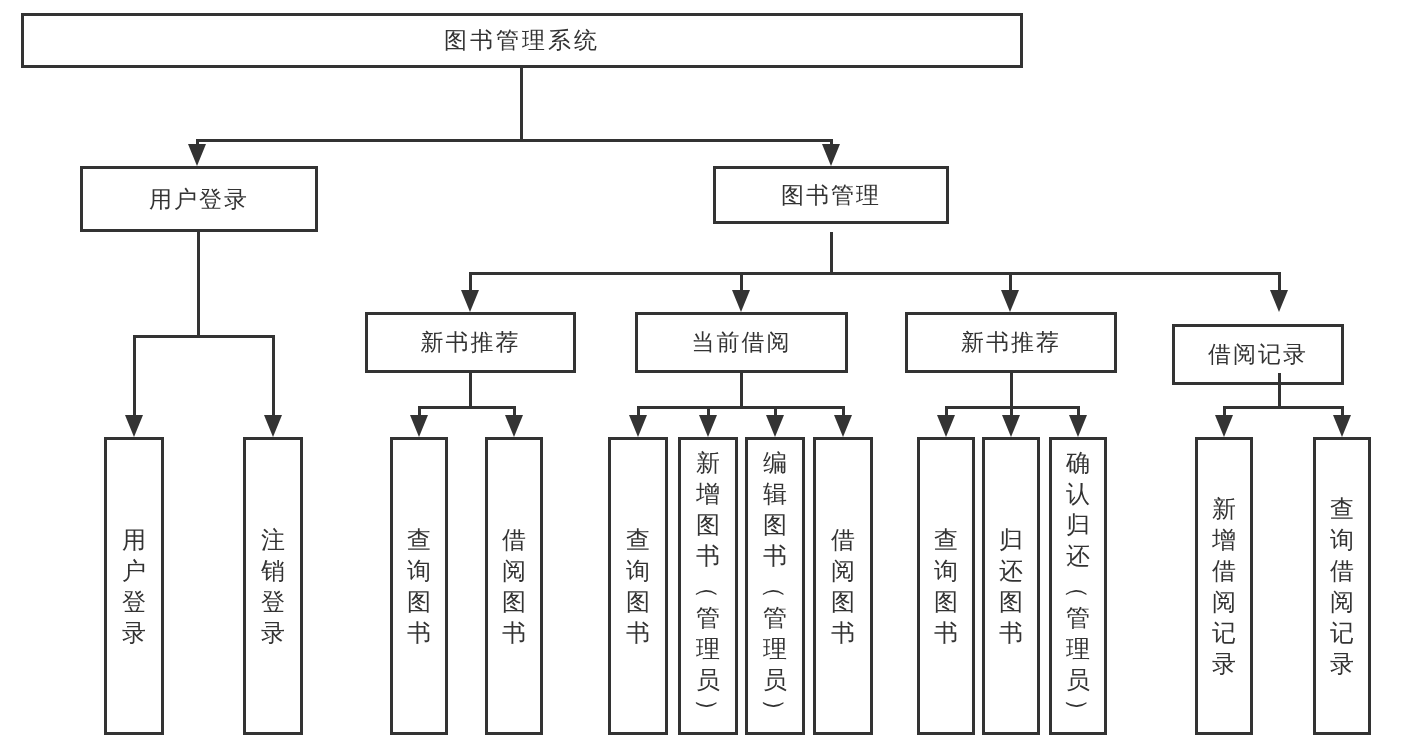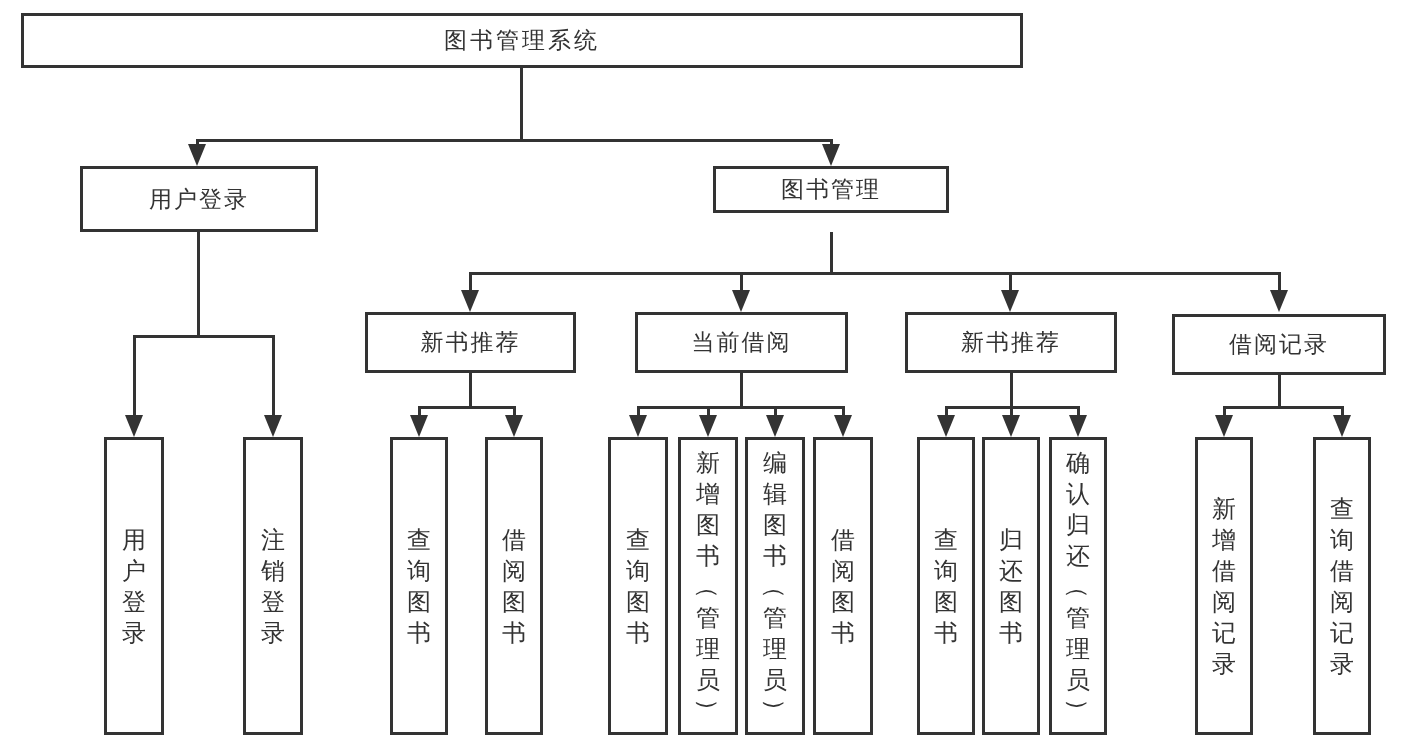--- a/index.html
+++ b/index.html
@@ -62,21 +62,21 @@
   <div class="box root" style="left:21px;top:13px;width:1002px;height:55px">图书管理系统</div>
 
   <div class="vline" style="left:520px;top:68px;height:71px"></div>
   <div class="hline" style="left:196px;top:139px;width:637px"></div>
   <div class="vline" style="left:196px;top:139px;height:9px"></div>
   <div class="ahead" style="left:188px;top:144px"></div>
   <div class="vline" style="left:830px;top:139px;height:9px"></div>
   <div class="ahead" style="left:822px;top:144px"></div>
 
   <div class="box" style="left:80px;top:166px;width:238px;height:66px">用户登录</div>
-  <div class="box" style="left:713px;top:166px;width:236px;height:47px">图书管理</div>
+  <div class="box" style="left:713px;top:166px;width:236px;height:58px">图书管理</div>
 
   <div class="vline" style="left:197px;top:232px;height:103px"></div>
   <div class="hline" style="left:133px;top:335px;width:142px"></div>
   <div class="vline" style="left:133px;top:335px;height:82px"></div>
   <div class="ahead" style="left:125px;top:415px"></div>
   <div class="vline" style="left:272px;top:335px;height:82px"></div>
   <div class="ahead" style="left:264px;top:415px"></div>
 
   <div class="vbox" style="left:104px;top:437px;width:60px;height:298px">
       <span class="vchar">用</span>
@@ -98,21 +98,21 @@
   <div class="vline" style="left:740px;top:272px;height:20px"></div>
   <div class="ahead" style="left:732px;top:290px"></div>
   <div class="vline" style="left:1009px;top:272px;height:20px"></div>
   <div class="ahead" style="left:1001px;top:290px"></div>
   <div class="vline" style="left:1278px;top:272px;height:20px"></div>
   <div class="ahead" style="left:1270px;top:290px"></div>
 
   <div class="box" style="left:365px;top:312px;width:211px;height:61px">新书推荐</div>
   <div class="box" style="left:635px;top:312px;width:213px;height:61px">当前借阅</div>
   <div class="box" style="left:905px;top:312px;width:212px;height:61px">新书推荐</div>
-  <div class="box" style="left:1172px;top:314px;width:214px;height:61px">借阅记录</div>
+  <div class="box" style="left:1172px;top:324px;width:172px;height:61px">借阅记录</div>
 
   <div class="vline" style="left:469px;top:373px;height:33px"></div>
   <div class="hline" style="left:418px;top:406px;width:98px"></div>
   <div class="vline" style="left:418px;top:406px;height:11px"></div>
   <div class="ahead" style="left:410px;top:415px"></div>
   <div class="vline" style="left:513px;top:406px;height:11px"></div>
   <div class="ahead" style="left:505px;top:415px"></div>
 
   <div class="vbox" style="left:390px;top:437px;width:58px;height:298px">
       <span class="vchar">查</span>

